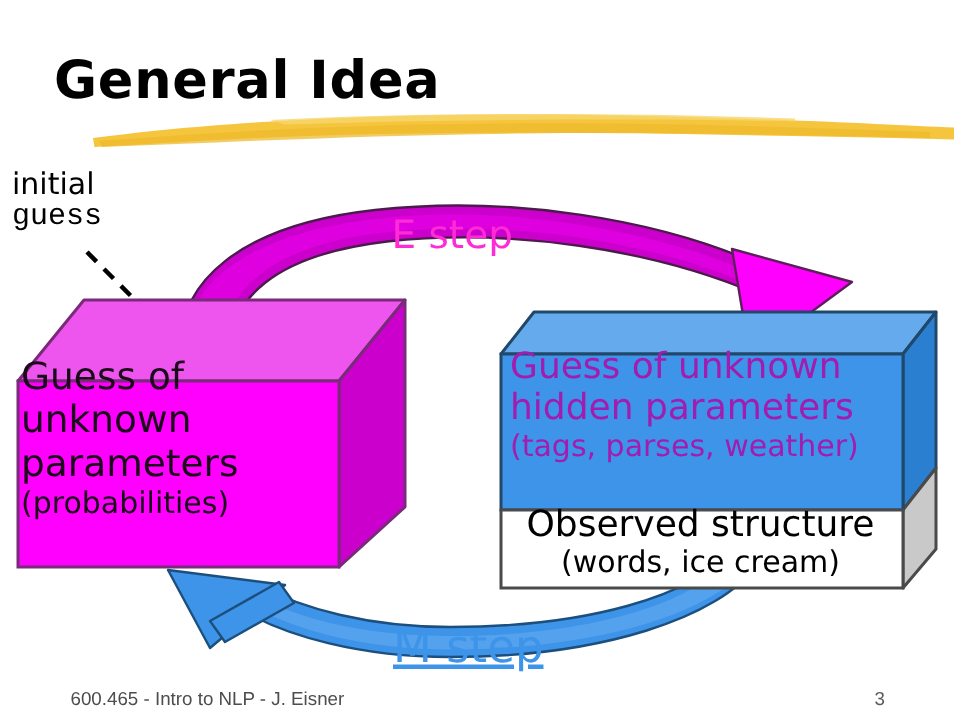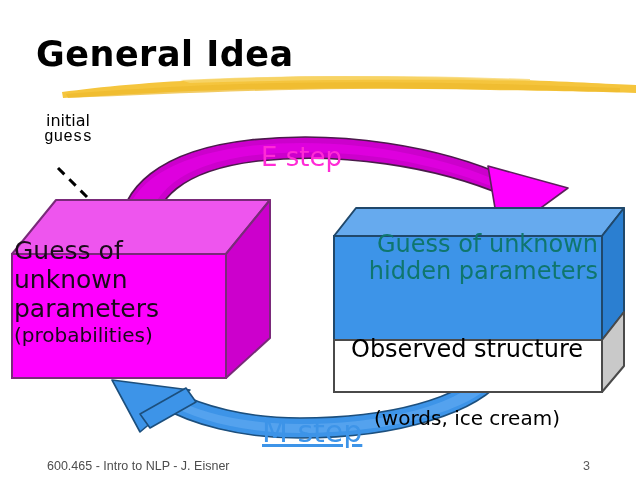--- a/index.html
+++ b/index.html
@@ -39,24 +39,24 @@
     height: 32px;
     pointer-events: none;
   }
 
   
   #initial-guess {
     position: absolute;
     left: 8px;
     top: 112px;
     width: 120px;
-    font-size: 16px;
+    font-size: 20px;
     line-height: 1.08;
     color: #000000;
-    text-align: center;
+    text-align: left;
   }
   #initial-guess .l2 { display:block;font-family:Liberation Mono, monospace; }
 
   
   #dashed-arrow {
     position: absolute;
     left: 55px;
     top: 165px;
     width: 70px;
     height: 60px;
@@ -104,22 +104,22 @@
     left: 330px;
     top: 206px;
     width: 300px;
     height: 188px;
   }
   #blue-text {
     position: absolute;
     left: 340px;
     top: 231px;
     width: 258px;
-    text-align: right;
-    color: #0f766e;
+    text-align: left;
+    color: #a21caf;
     line-height: 1.14;
   }
   #blue-text .big {
     display: block;
     font-size: 24px;
   }
   #blue-text .small {
     display: block;
     font-size: 20px;
   }
@@ -133,21 +133,20 @@
     line-height: 1.14;
   }
   #white-text .big {
     display: block;
     font-size: 24px;
     text-align: center;
   }
   #white-text .small {
     display: block;
     font-size: 20px;
-    margin-top: 44px;
   }
 
   
   #e-step-label {
     position: absolute;
     left: 261px;
     top: 142px;
     font-size: 26px;
     color: #ff2bd6;
     white-space: nowrap;
@@ -274,20 +273,21 @@
     <polygon points="294,106 294,160 272,186 272,134" fill="#c9c9c9" stroke="#4a4a4a" stroke-width="2" stroke-linejoin="round"></polygon>
 
     <rect x="4" y="30" width="268" height="104" fill="#3d94e8" stroke="#20486b" stroke-width="2"></rect>
 
     <rect x="4" y="134" width="268" height="52" fill="#ffffff" stroke="#4a4a4a" stroke-width="2"></rect>
   </svg>
 
   <div id="blue-text">
     <span class="big">Guess of unknown</span>
     <span class="big">hidden parameters</span>
+    <span class="small">(tags, parses, weather)</span>
   </div>
 
   <div id="white-text">
     <span class="big">Observed structure</span>
     <span class="small">(words, ice cream)</span>
   </div>
 
   <div id="e-step-label">E step</div>
   <div id="m-step-label">M step</div>
 

